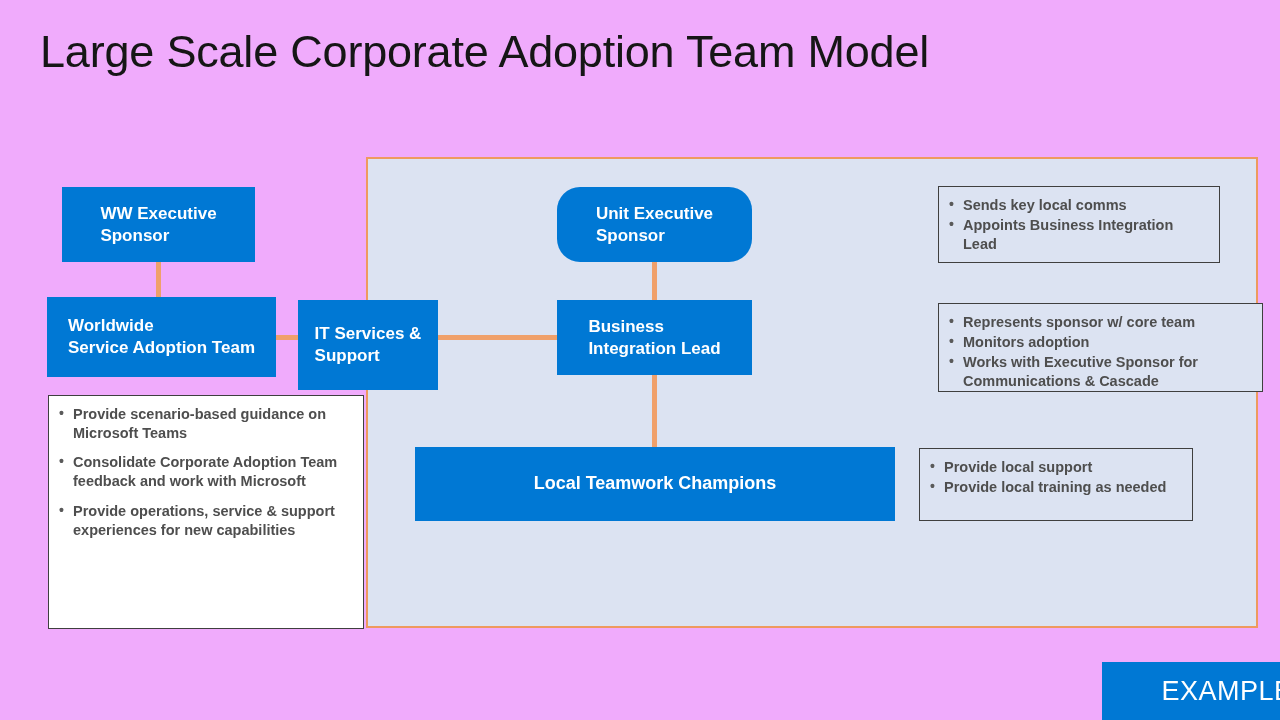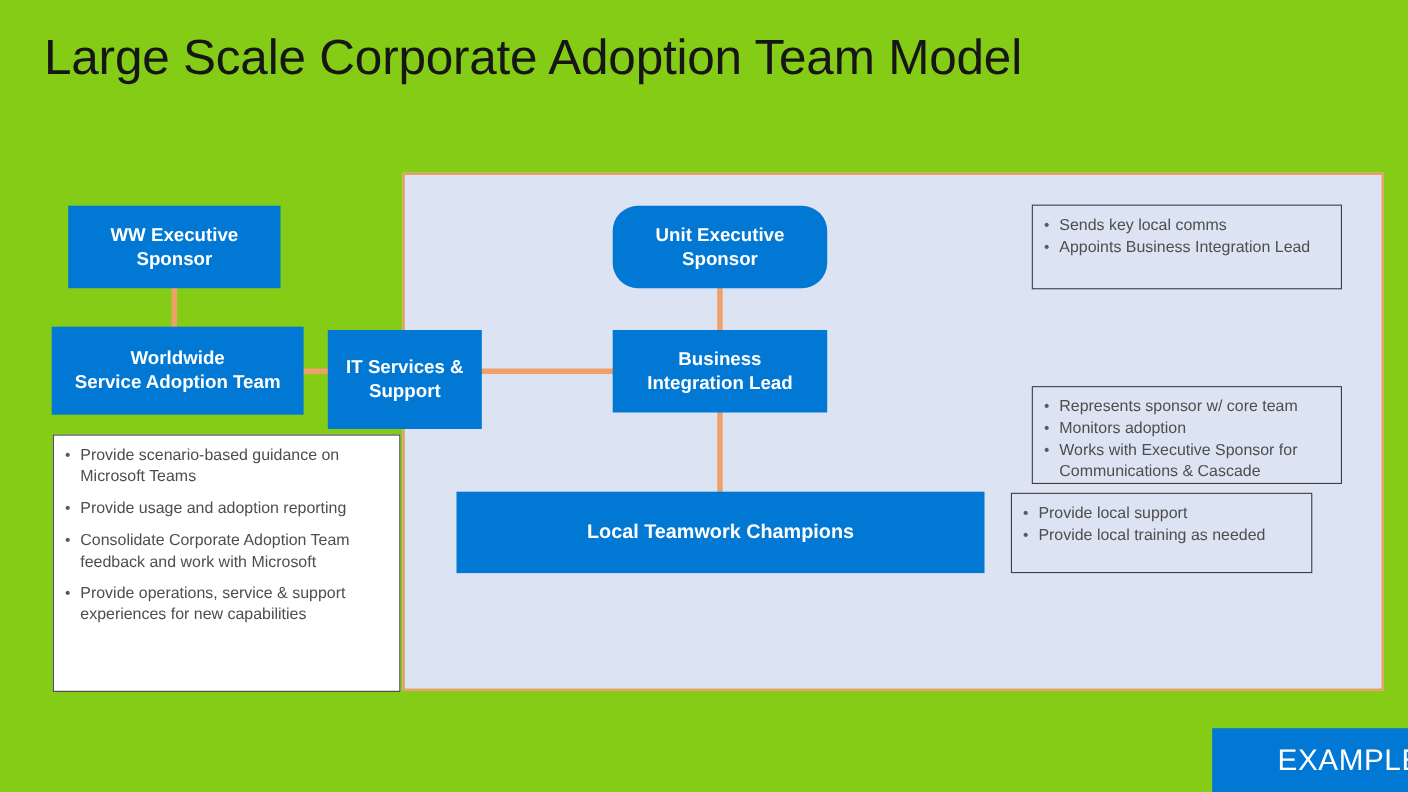--- a/index.html
+++ b/index.html
@@ -4,21 +4,21 @@
 <style>
   html, body {
     margin: 0;
     padding: 0;
     background: #ffffff;
   }
   #slide {
     position: relative;
     width: 1280px;
     height: 720px;
-    background: #84cc16;
+    background: #f0abfc;
     overflow: hidden;
     font-family: "Liberation Sans", sans-serif;
   }
 
   
   #slide-title {
     position: absolute;
     left: 40px;
     top: 26px;
     width: 1100px;
@@ -49,21 +49,21 @@
   }
 
   
   .role-box {
     position: absolute;
     background: #0078d4;
     color: #ffffff;
     display: flex;
     align-items: center;
     justify-content: center;
-    text-align: center;
+    text-align: left;
     font-family: "Liberation Sans", sans-serif;
     font-weight: bold;
     font-size: 17px;
     line-height: 1.28;
     box-sizing: border-box;
     padding: 2px 6px;
   }
   .role-box span { display: block; }
 
   #box-ww-exec      { left: 62px;  top: 187px; width: 193px; height: 75px; }
@@ -77,20 +77,21 @@
   
   .note-box {
     position: absolute;
     border: 1px solid #3f3f3f;
     box-sizing: border-box;
     padding: 9px 10px 9px 8px;
     font-family: "Liberation Sans", sans-serif;
     font-size: 14.5px;
     line-height: 1.32;
     color: #4e4e4e;
+    font-weight: bold;
   }
   .note-box.on-panel { background: #dce3f2; }
   .note-box.on-white { background: #ffffff; }
 
   .note-box ul {
     margin: 0;
     padding: 0;
     list-style: none;
   }
   .note-box li {
@@ -103,21 +104,21 @@
     position: absolute;
     left: 2px;
     top: -1px;
     font-size: 14px;
     color: #5a5a5a;
   }
   .note-box.spaced li { margin-bottom: 10px; }
   .note-box.spaced li:last-child { margin-bottom: 0; }
 
   #note-unit-exec  { left: 938px; top: 186px; width: 282px; height: 77px; }
-  #note-biz-lead   { left: 938px; top: 303px; width: 282px; height: 89px; margin-top: 48px; }
+  #note-biz-lead   { left: 938px; top: 303px; width: 325px; height: 89px; }
   #note-champions  { left: 919px; top: 448px; width: 274px; height: 73px; }
   #note-ww-team    { left: 48px;  top: 395px; width: 316px; height: 234px;
                      font-size: 14.5px; }
 
   
   #footnote {
     position: absolute;
     left: 560px;
     top: 548px;
     width: 500px;
@@ -219,21 +220,20 @@
   <div class="note-box on-panel" id="note-champions">
     <ul>
       <li>Provide local support</li>
       <li>Provide local training as needed</li>
     </ul>
   </div>
 
   <div class="note-box on-white spaced" id="note-ww-team">
     <ul>
       <li>Provide scenario-based guidance on Microsoft Teams</li>
-      <li>Provide usage and adoption reporting</li>
       <li>Consolidate Corporate Adoption Team feedback and work with Microsoft</li>
       <li>Provide operations, service &amp; support experiences for new capabilities</li>
     </ul>
   </div>
 
 
   <div id="example-badge">
     <span>EXAMPLE</span>
   </div>
 

